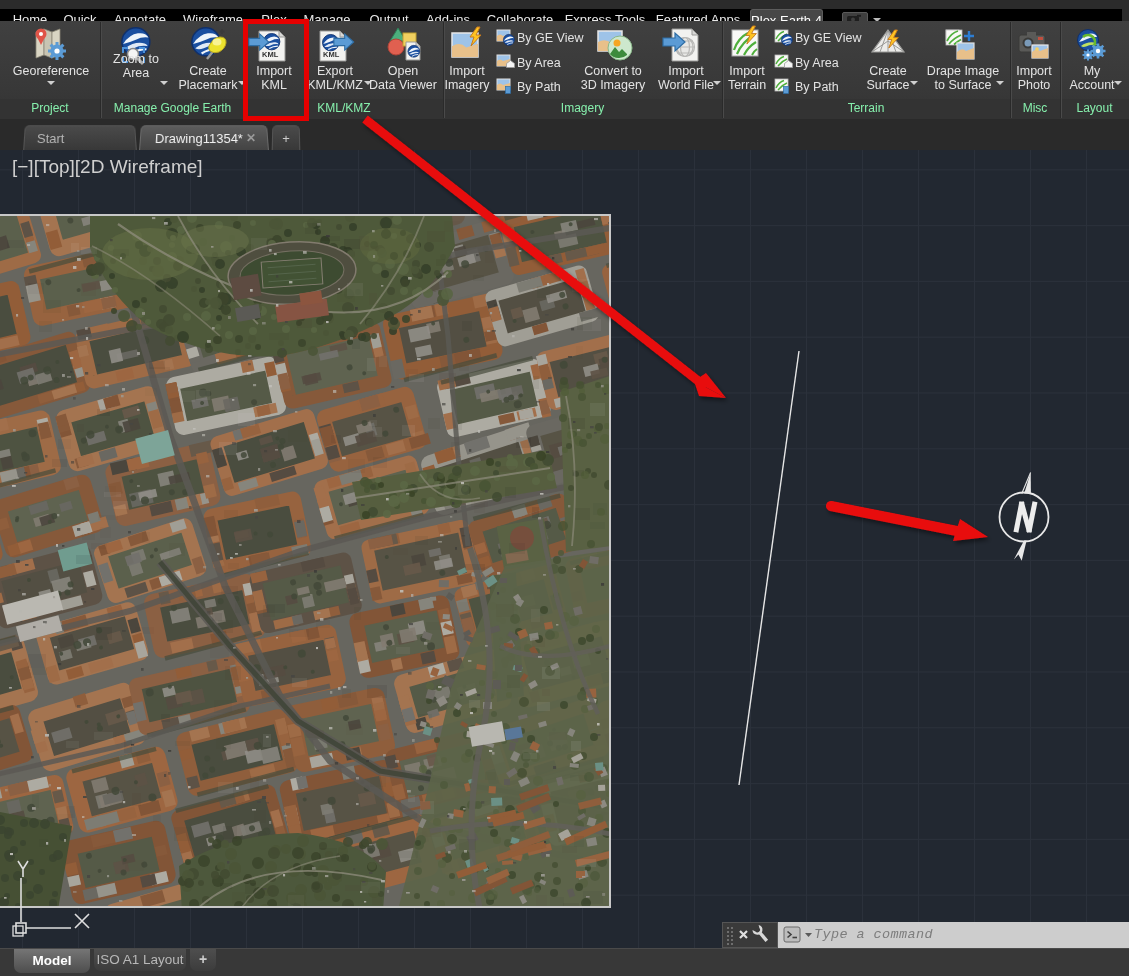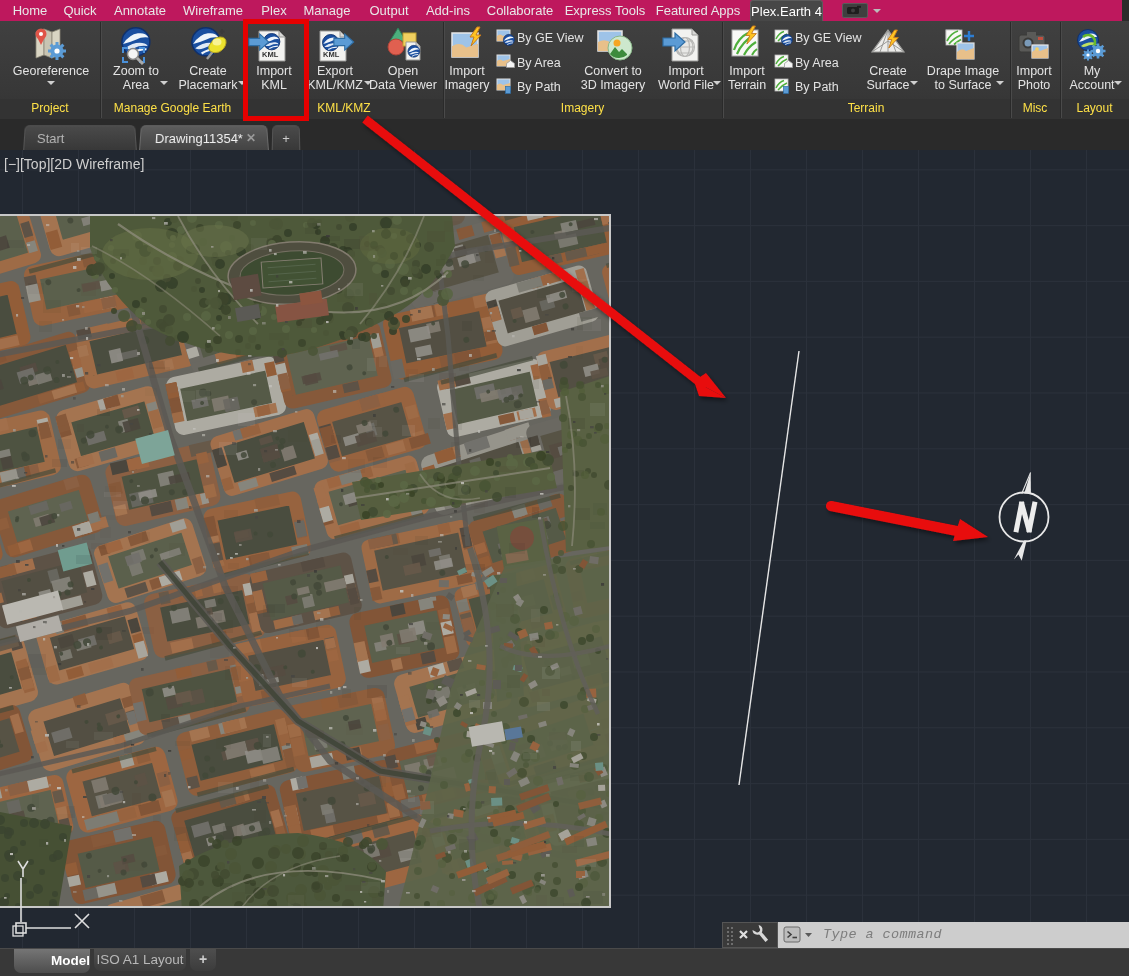--- a/index.html
+++ b/index.html
@@ -1,30 +1,30 @@
 <!DOCTYPE html>
 <html><head><meta charset="utf-8"><style>
 *{margin:0;padding:0;box-sizing:border-box}
 body{width:1129px;height:976px;overflow:hidden;font-family:"Liberation Sans",sans-serif;-webkit-font-smoothing:antialiased;background:#2b2b2b;position:relative}
-#menubar{position:absolute;left:0;top:0;width:1122px;height:21px;background:#be185d;color:#e8e8e8;font-size:13px}
+#menubar{position:absolute;left:0;top:9px;width:1122px;height:21px;background:#000000;color:#e8e8e8;font-size:13px}
 .mtab{position:absolute;top:0;height:21px;line-height:21px;text-align:center;white-space:nowrap}
 .mtab.act{background:#474747;border:1px solid #5c5c5c;border-bottom:none;border-radius:3px 3px 0 0;color:#fff}
 #ribbon{position:absolute;left:0;top:21px;width:1129px;height:98px;background:linear-gradient(#404040,#383838 70%,#333)}
-#grouprow{position:absolute;left:0;top:99px;width:1129px;height:20px;background:#333;color:#fde047;font-size:12px}
+#grouprow{position:absolute;left:0;top:99px;width:1129px;height:20px;background:#333;color:#86efac;font-size:12px}
 .glabel{position:absolute;top:0;height:20px;line-height:19px;text-align:center}
 .gdiv{position:absolute;width:1px;background:#2a2a2a;box-shadow:1px 0 0 #4a4a4a}
 .btxt{position:absolute;color:#e3e3e3;font-size:12.5px;line-height:13.5px;text-align:center;white-space:nowrap}
 .stxt{position:absolute;color:#e3e3e3;font-size:12.5px;white-space:nowrap}
 .caret{position:absolute;width:0;height:0;border-left:4px solid transparent;border-right:4px solid transparent;border-top:4px solid #cfcfcf}
 #tabsrow{position:absolute;left:0;top:119px;width:1129px;height:31px;background:#2a2a2a}
 .ftab{position:absolute;top:6px;height:25px;border-radius:5px 5px 0 0;font-size:13px;line-height:25px}
 #canvas{position:absolute;left:0;top:150px;width:1129px;height:798px;background:#222831;
  background-image:linear-gradient(to right,#2b313b 1px,transparent 1px),linear-gradient(to bottom,#2b313b 1px,transparent 1px);
  background-size:56px 55.8px;background-position:22px 19.3px}
-#vplabel{position:absolute;left:4px;top:6px;color:#cfcfcf;font-size:14px}
+#vplabel{position:absolute;left:12px;top:6px;color:#cfcfcf;font-size:19px}
 #satwrap{position:absolute;left:0;top:64px;width:611px;height:694px;border-top:2px solid #c8c8c8;border-right:2px solid #c8c8c8;border-bottom:2px solid #c8c8c8;overflow:hidden}
 #overlay{position:absolute;left:0;top:0;width:1129px;height:976px;pointer-events:none;z-index:60}
 #cmdbar{position:absolute;left:722px;top:772px;width:407px;height:26px}
 #cmdtools{position:absolute;left:0;top:0;width:56px;height:26px;background:#3a3a3a;border:1px solid #555}
 #cmdinput{position:absolute;left:56px;top:0;width:351px;height:26px;background:#cdcdcd;color:#7d7d7d;font-style:italic;font-family:"Liberation Mono",monospace;font-size:13.5px;letter-spacing:0.4px;line-height:26px}
 #bottombar{position:absolute;left:0;top:948px;width:1129px;height:28px;background:#383838;border-top:1px solid #4a4a4a}
 </style></head>
 <body>
 <div id="menubar">
     <div class="mtab" style="left:-15px;width:90px">Home</div>
@@ -225,21 +225,21 @@
 <circle cx="11" cy="26" r="4"></circle>
           <g stroke="#5b9bd5" stroke-width="2">
             <path d="M11,20.5 v11 M5.5,26 h11 M7.1,22.1 l7.8,7.8 M14.9,22.1 l-7.8,7.8"></path>
           </g>
           <circle cx="11" cy="26" r="1.6" fill="#fff"></circle>
         </g>
 </g>
     </svg>
 <div class="btxt" style="left:-4px;top:44px;width:110px">Georeference</div>
 <div class="caret" style="left:47px;top:60px"></div>
-<div class="btxt" style="left:81px;top:44px;width:110px">Zoom to<br>Area</div>
+<div class="btxt" style="left:81px;top:32px;width:110px">Zoom to<br>Area</div>
 <div class="caret" style="left:160px;top:60px"></div>
 <div class="btxt" style="left:153px;top:44px;width:110px">Create<br>Placemark</div>
 <div class="caret" style="left:238px;top:60px"></div>
 <div class="btxt" style="left:219px;top:44px;width:110px">Import<br>KML</div>
 <div class="btxt" style="left:280px;top:44px;width:110px">Export<br>KML/KMZ</div>
 <div class="caret" style="left:364px;top:60px"></div>
 <div class="btxt" style="left:348px;top:44px;width:110px">Open<br>Data Viewer</div>
 <div class="btxt" style="left:412px;top:44px;width:110px">Import<br>Imagery</div>
 <div class="btxt" style="left:558px;top:44px;width:110px">Convert to<br>3D Imagery</div>
 <div class="btxt" style="left:631px;top:44px;width:110px">Import<br>World File</div>
@@ -3084,21 +3084,21 @@
 <path d="M34,2.5 a5,5 0 1 0 8,0 L40.6,5.4 a1.8,1.8 0 0 1 -5.2,0 Z" fill="#d8d8d8"></path>
 </g>
 </svg>
       </div>
     <div id="cmdinput">
 <svg width="40" height="26" viewBox="0 0 40 26" style="position:absolute;left:4px;top:0">
 <rect x="2" y="5" width="16" height="15" rx="2" fill="#bcbcbc" stroke="#6a6a6a"></rect>
 <path d="M5.5,9.5 l3.5,3 -3.5,3" stroke="#3f3f3f" stroke-width="1.6" fill="none"></path>
 <path d="M10.5,15.5 h4.5" stroke="#3f3f3f" stroke-width="1.6"></path>
 <path d="M23,11 l3.5,4 3.5,-4 z" fill="#5a5a5a"></path>
-</svg><span style="margin-left:45px">Type  a  command</span></div>
+</svg><span style="margin-left:36px">Type  a  command</span></div>
   </div>
 </div>
 <svg id="overlay" xmlns="http://www.w3.org/2000/svg" width="1129" height="976" viewBox="0 0 1129 976">
 <defs>
       <filter id="ds" x="-30%" y="-30%" width="160%" height="160%">
         <feDropShadow dx="2" dy="3" stdDeviation="2" flood-color="#000" flood-opacity="0.45"></feDropShadow>
       </filter>
     </defs>
 
 <line x1="799" y1="351" x2="739" y2="785" stroke="#e6e6e6" stroke-width="1.4"></line>
@@ -3129,16 +3129,16 @@
 <g stroke="#dedede" stroke-width="1.6" fill="none">
 <line x1="21" y1="878" x2="21" y2="922"></line>
 <line x1="26" y1="928" x2="71" y2="928"></line>
 <rect x="16" y="923" width="10" height="10"></rect>
 <rect x="13" y="926" width="10" height="10" stroke-width="1.3"></rect>
 <path d="M28,861 L23,869 M18,861 L23,869 L23,877"></path>
 <path d="M75,914 L89,928 M89,914 L75,928"></path>
 </g>
 </svg>
 <div id="bottombar">
-<div style="position:absolute;left:14px;top:0;width:76px;height:24px;background:linear-gradient(#757575,#4d4d4d);color:#fff;font-weight:bold;font-size:13.5px;line-height:23px;text-align:right;border-radius:0 0 7px 7px">Model</div>
+<div style="position:absolute;left:14px;top:0;width:76px;height:24px;background:linear-gradient(#757575,#4d4d4d);color:#fff;font-weight:bold;font-size:13.5px;line-height:23px;text-align:center;border-radius:0 0 7px 7px">Model</div>
 <div style="position:absolute;left:94px;top:0;width:92px;height:22px;background:linear-gradient(#4e4e4e,#3c3c3c);color:#b8b8b8;font-size:13.5px;line-height:21px;text-align:center;border-radius:0 0 7px 7px">ISO A1 Layout</div>
 <div style="position:absolute;left:190px;top:0;width:26px;height:22px;background:linear-gradient(#4e4e4e,#3c3c3c);color:#ccc;font-size:14px;font-weight:bold;line-height:21px;text-align:center;border-radius:0 0 7px 7px">+</div>
 </div>
 
 </body></html>

